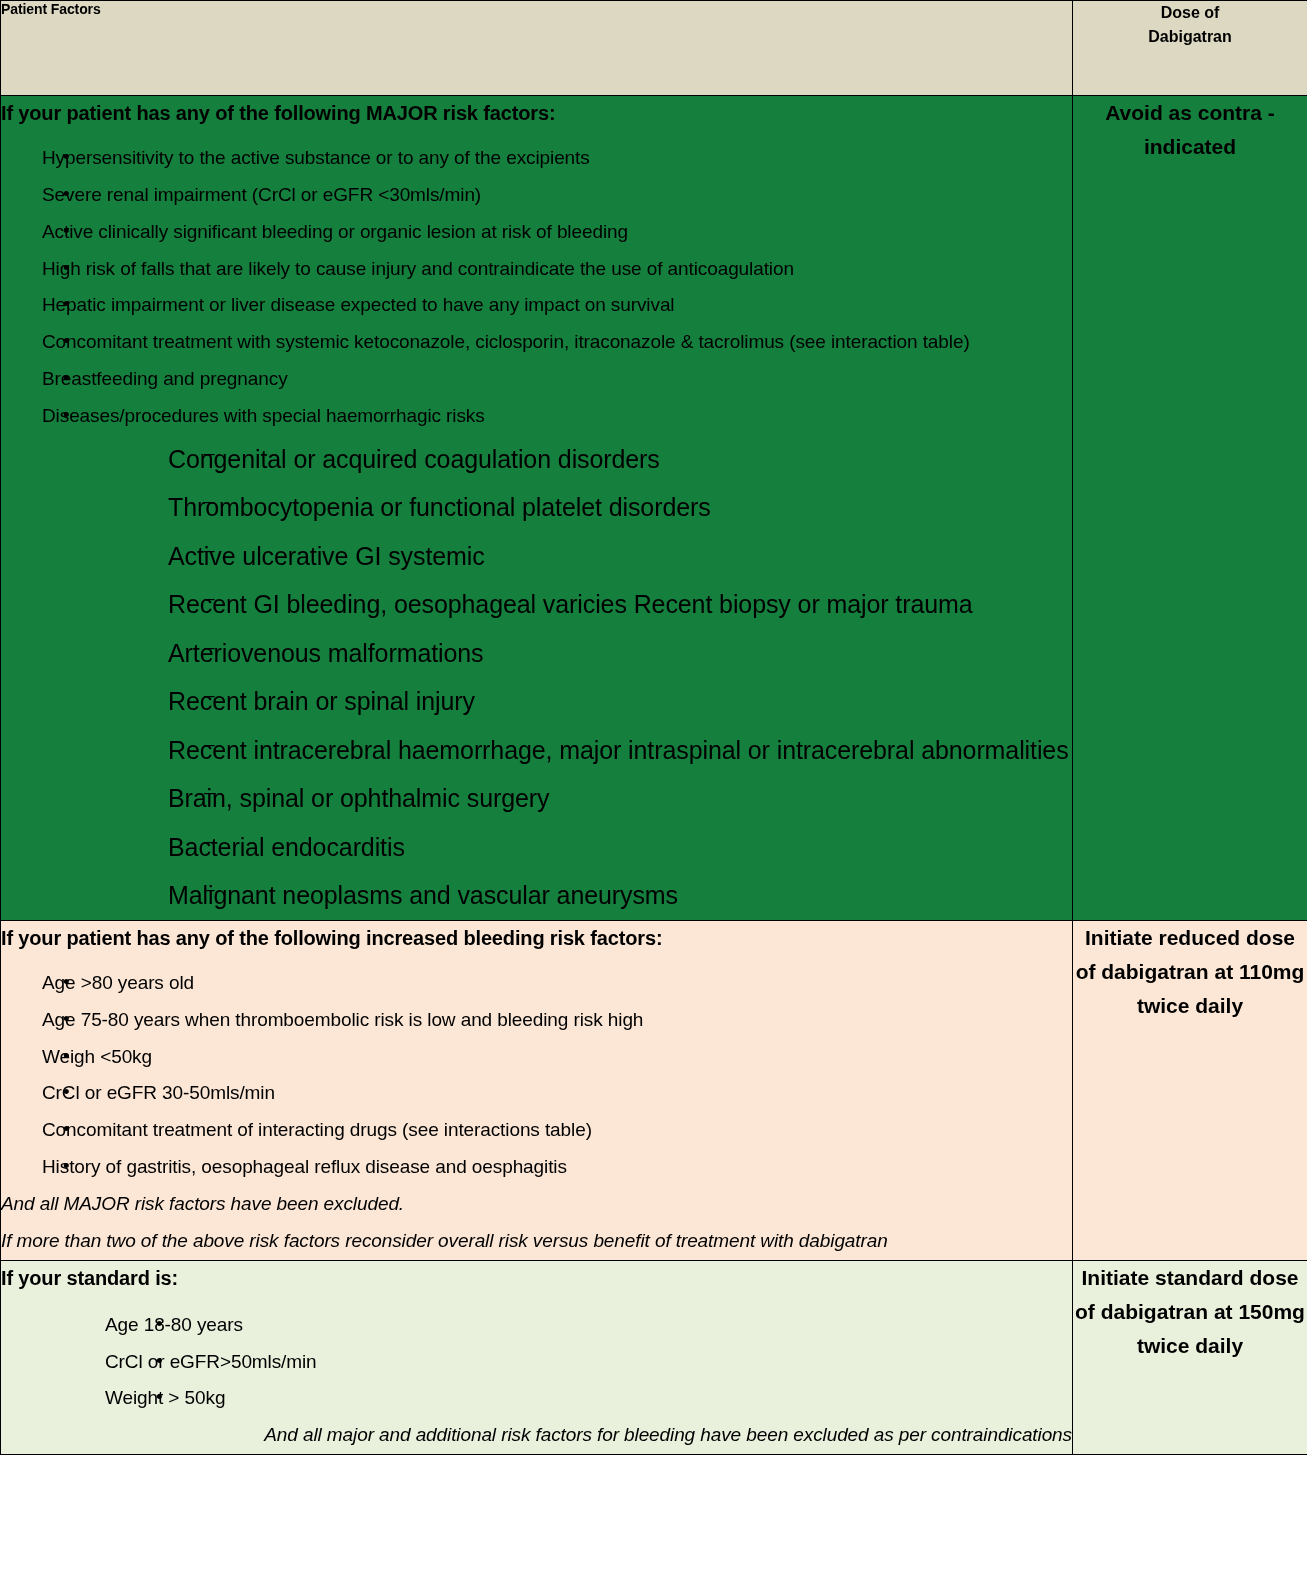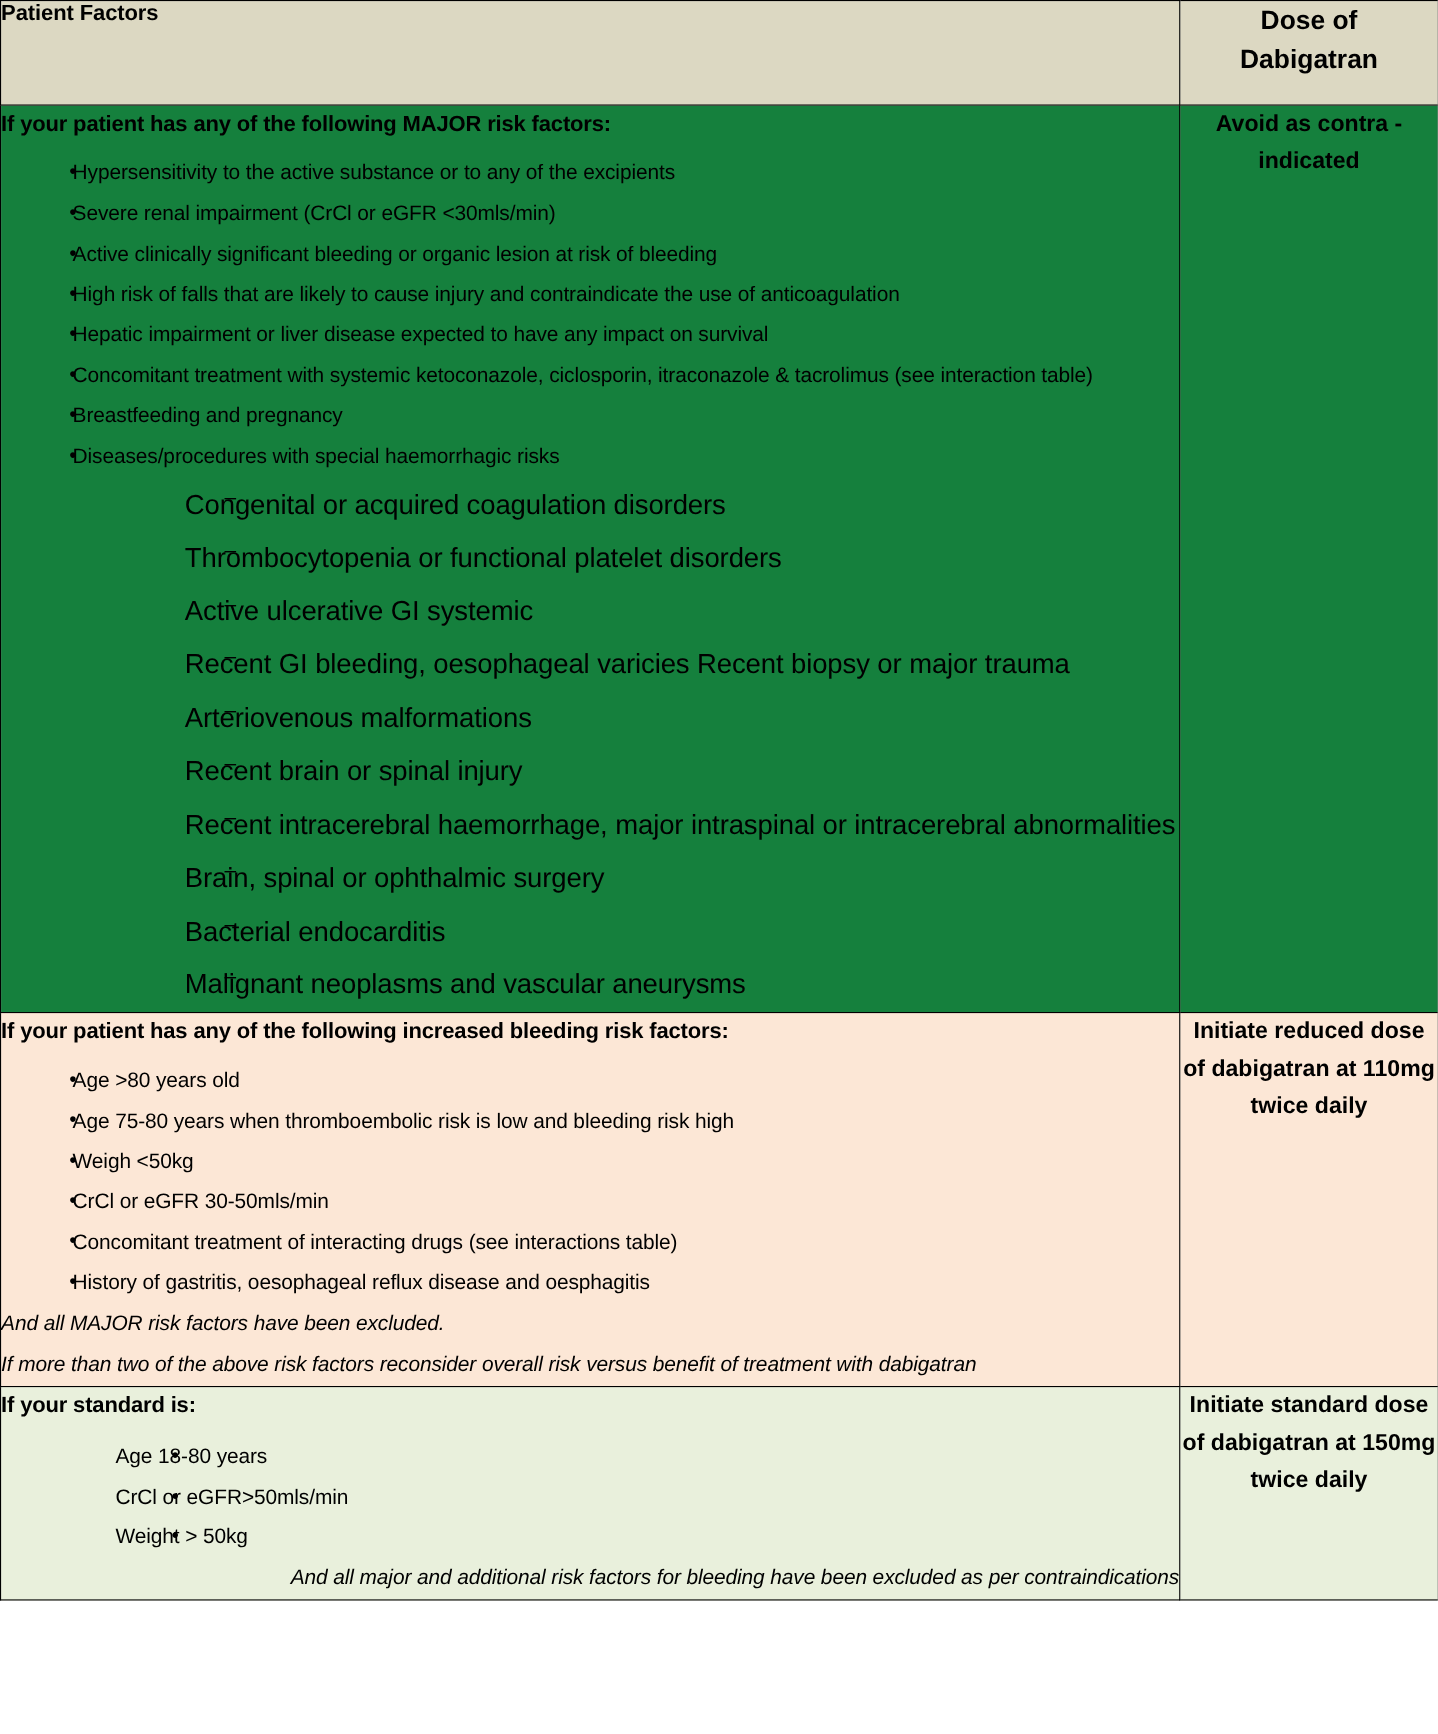--- a/index.html
+++ b/index.html
@@ -28,28 +28,28 @@
   }
 
   col.col-left  { width: 1072px; }
   col.col-right { width: 235px; }
 
   
   .header-row td { background: #dcd8c2; height: 94px; }
 
   .hdr-left {
     padding: 8px 0 0 10px;
-    font-size: 20px;
+    font-size: 14px;
     font-weight: bold;
     letter-spacing: -0.1px;
   }
   .hdr-right {
     text-align: center;
     padding: 8px 6px 0 6px;
-    font-size: 24px;
+    font-size: 16px;
     font-weight: bold;
     line-height: 1.52;
   }
 
   
   .sec-major td   { background: #15803d; }
   .sec-bleed td   { background: #fce7d6; }
   .sec-standard td{ background: #e9f0dc; }
 
   .cell-left {
@@ -64,21 +64,21 @@
     line-height: 1.3;
   }
 
   ul.b1 {
     list-style: none;
     margin: 14px 0 0 0;
     padding: 0;
   }
   ul.b1 > li {
     position: relative;
-    padding-left: 65px;
+    padding-left: 41px;
     font-size: 19px;
     line-height: 1.94;
     letter-spacing: -0.1px;
   }
   ul.b1 > li::before {
     content: "\2022";
     position: absolute;
     left: 62px;
     top: -1px;
     font-size: 19px;

